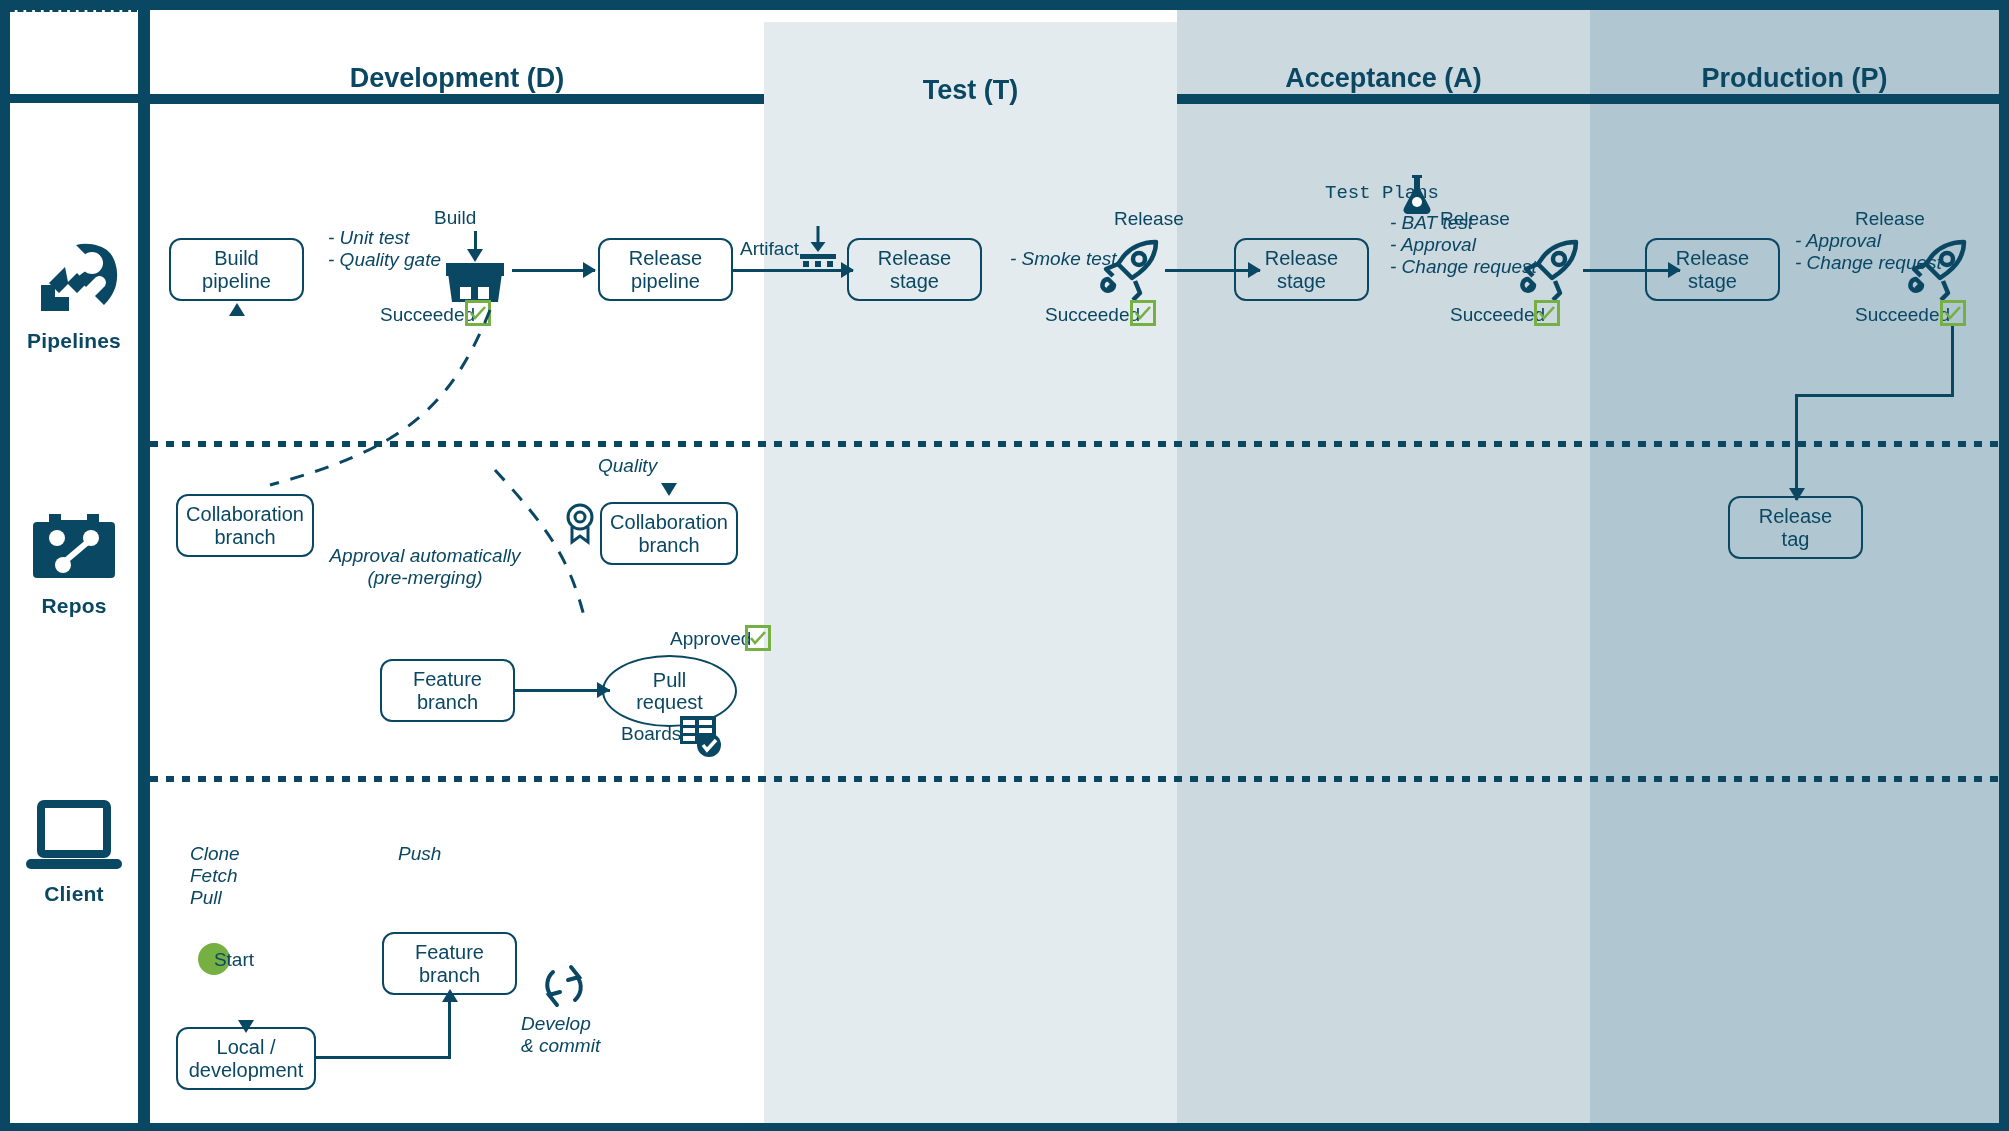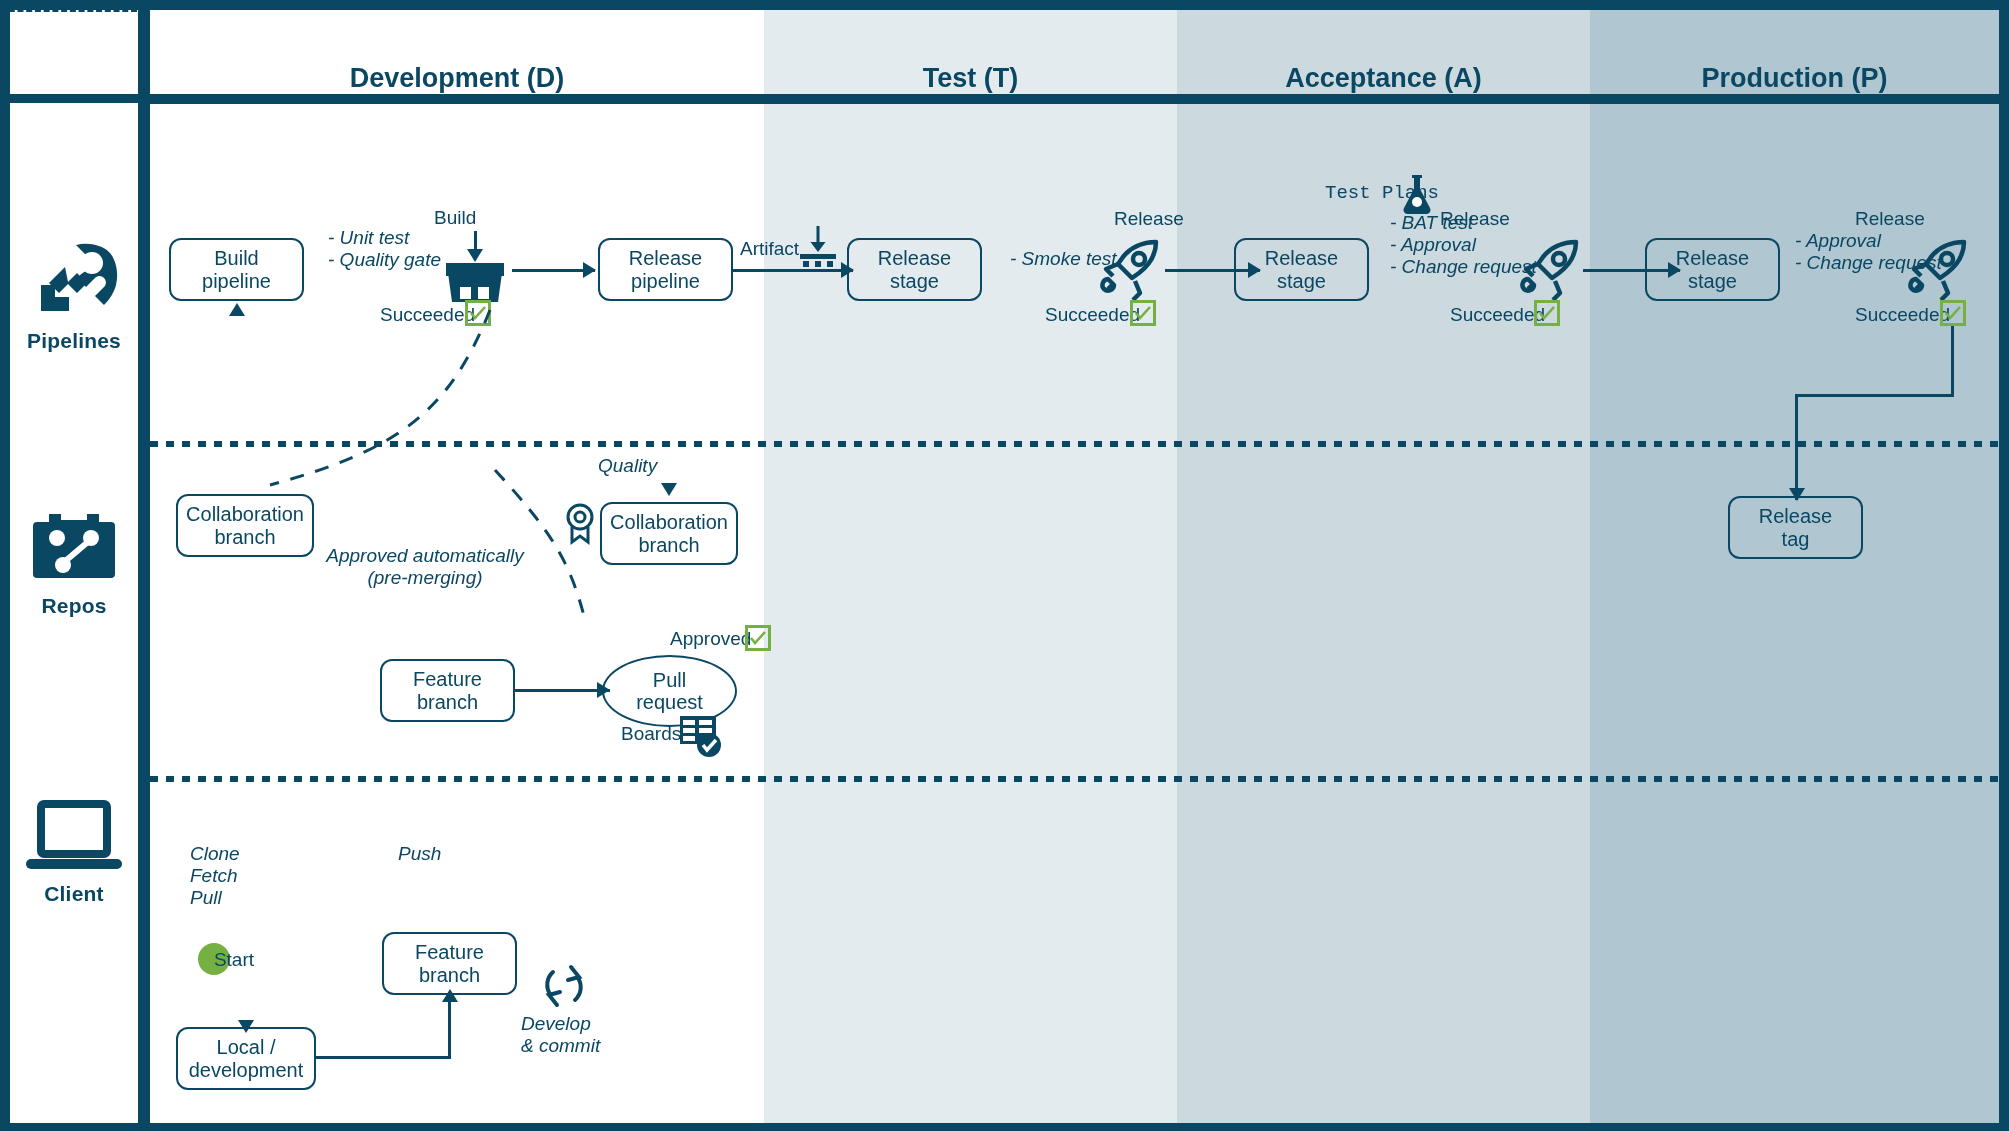--- a/index.html
+++ b/index.html
@@ -121,21 +121,21 @@
   <div class="outer-dark" style="left:10px;top:94px;width:128px;height:9px;"></div>
 
   <div class="envcol" style="left:150px;width:614px;background:#ffffff;"></div>
   <div class="envcol" style="left:764px;width:413px;background:#e3ebee;"></div>
   <div class="envcol" style="left:1177px;width:413px;background:#ccd9df;"></div>
   <div class="envcol" style="left:1590px;width:409px;background:#b0c6d1;"></div>
 
   <div class="hdr" style="left:150px;width:614px;background:#ffffff;">
     <span>Development (D)</span>
   </div>
-  <div class="hdr" style="left:764px;width:413px;background:#e3ebee;">
+  <div class="hdr" style="left:764px;width:413px;background:#e3ebee;margin-top:12px;">
     <span>Test (T)</span>
   </div>
   <div class="hdr" style="left:1177px;width:413px;background:#ccd9df;">
     <span>Acceptance (A)</span>
   </div>
   <div class="hdr" style="left:1590px;width:409px;background:#b0c6d1;">
     <span>Production (P)</span>
   </div>
 
   <div class="rail">
@@ -342,21 +342,21 @@
   </div>
 
   <svg style="position:absolute;left:150px;top:300px;width:560px;height:350px;">
     <path d="M340 10 C 300 110, 250 150, 120 185" fill="none" stroke="#0a4763" stroke-width="3" stroke-dasharray="14 12"></path>
     <path d="M345 170 C 400 230, 420 260, 435 320" fill="none" stroke="#0a4763" stroke-width="3" stroke-dasharray="14 12"></path>
   </svg>
 
   <div class="arrow-u" style="left:229px;top:303px;"></div>
   <div class="vdash" style="left:236px;top:315px;height:45px;"></div>
 
-  <div class="lbl it c" style="left:320px;top:545px;width:210px;">Approved automatically</div>
+  <div class="lbl it c" style="left:320px;top:545px;width:210px;">Approval automatically</div>
   <div class="lbl it c" style="left:320px;top:567px;width:210px;">(pre-merging)</div>
 
   <div class="lbl it" style="left:598px;top:455px;">Quality</div>
   <div class="vdash" style="left:668px;top:448px;height:42px;"></div>
   <div class="arrow-d" style="left:661px;top:483px;"></div>
 
   <div class="ic" style="left:564px;top:502px;">
     <svg width="32" height="42" viewBox="0 0 32 42" fill="none" stroke="#0a4763" stroke-width="3">
       <circle cx="16" cy="15" r="12"></circle>
       <circle cx="16" cy="15" r="5"></circle>

